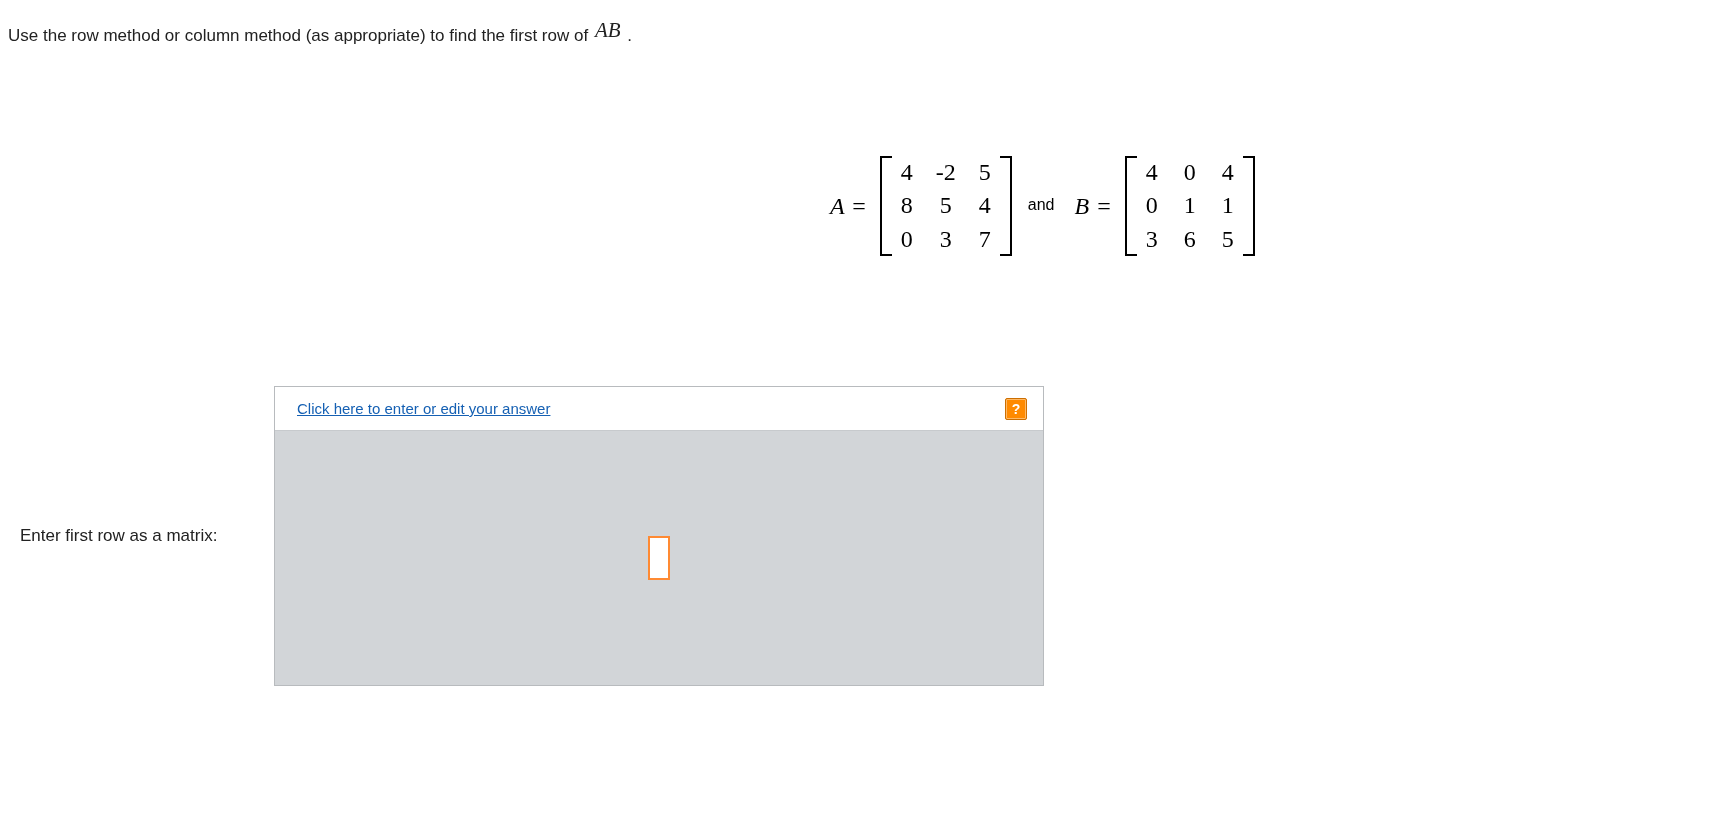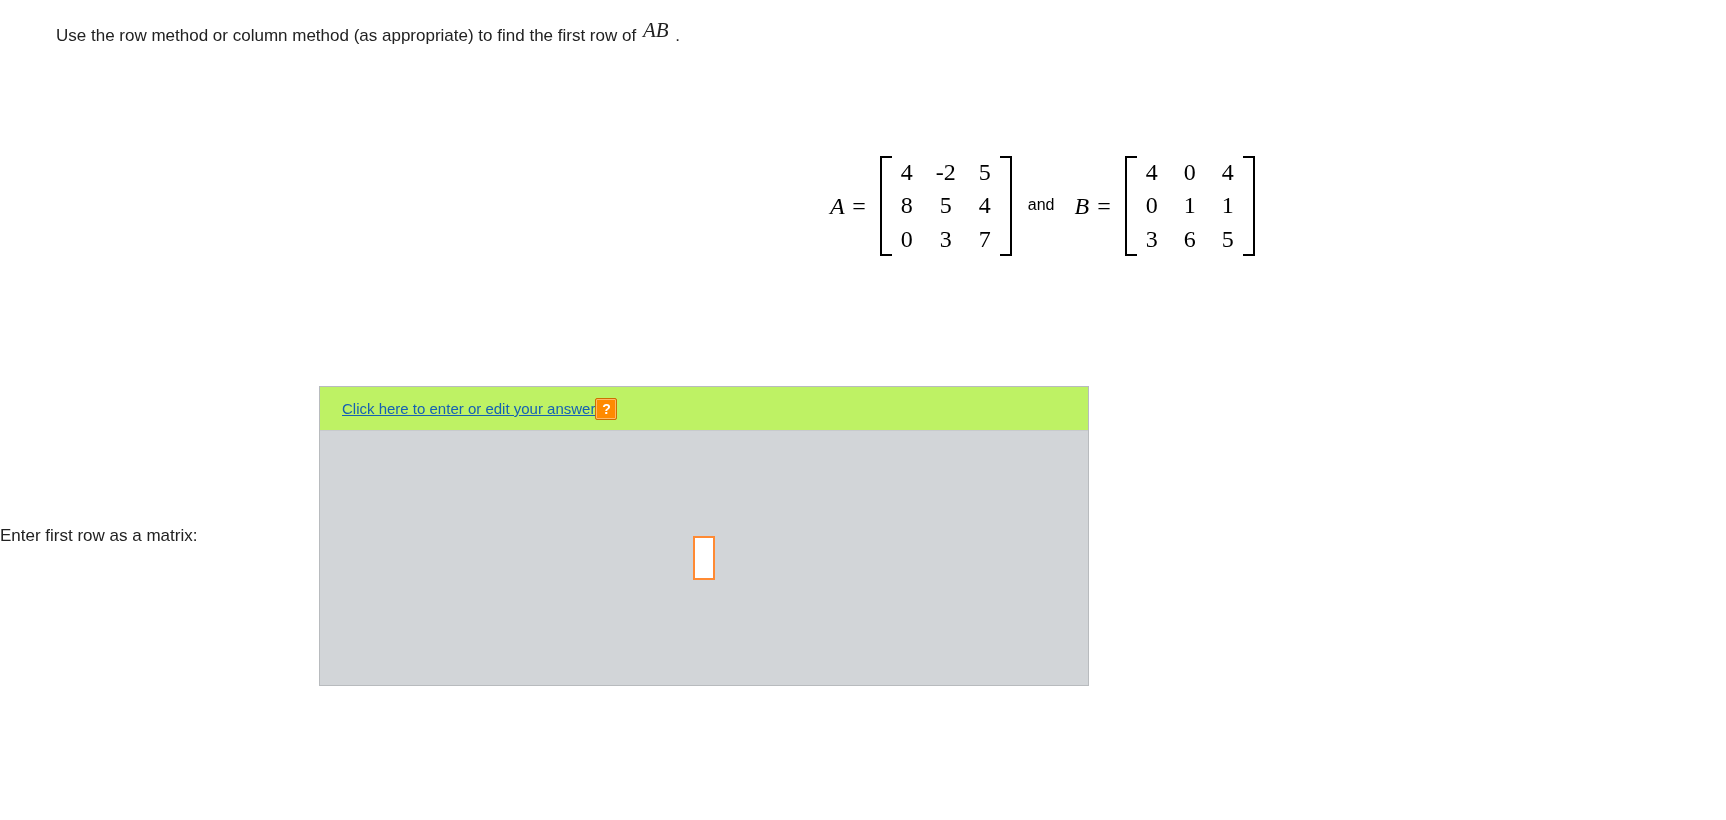--- a/index.html
+++ b/index.html
@@ -7,21 +7,20 @@
     font-size: 17px;
     color: #222;
     margin: 0;
     padding: 0;
     width: 1726px;
     background: #fff;
   }
   .question-text {
     padding: 18px 0 0 8px;
     font-size: 17px;
-    margin-left: 48px;
   }
   .question-text .expr {
     font-family: 'Times New Roman', Times, serif;
     font-style: italic;
     font-size: 21px;
     vertical-align: 4px;
     padding: 0 2px;
   }
   .matrices-row {
     margin-top: 110px;
@@ -75,39 +74,40 @@
   }
   .mgrid span { min-width: 18px; text-align: center; }
 
   .answer-section {
     margin-top: 130px;
     display: flex;
     align-items: center;
   }
   .answer-label {
     font-size: 17px;
-    padding-left: 0;
-    width: 319px;
+    padding-left: 20px;
+    width: 274px;
     box-sizing: border-box;
   }
   .answer-box {
     width: 770px;
     height: 300px;
     background: #d2d5d8;
     border: 1px solid #b8bbbe;
     box-sizing: border-box;
     display: flex;
     flex-direction: column;
   }
   .answer-header {
     height: 44px;
-    background: #bef264;
+    background: #ffffff;
     border-bottom: 1px solid #c7cacd;
     display: flex;
     align-items: center;
+    justify-content: space-between;
     padding: 0 16px 0 22px;
     box-sizing: border-box;
   }
   .answer-link {
     color: #1560b3;
     text-decoration: underline;
     font-size: 15px;
     cursor: pointer;
   }
   .help-icon {

